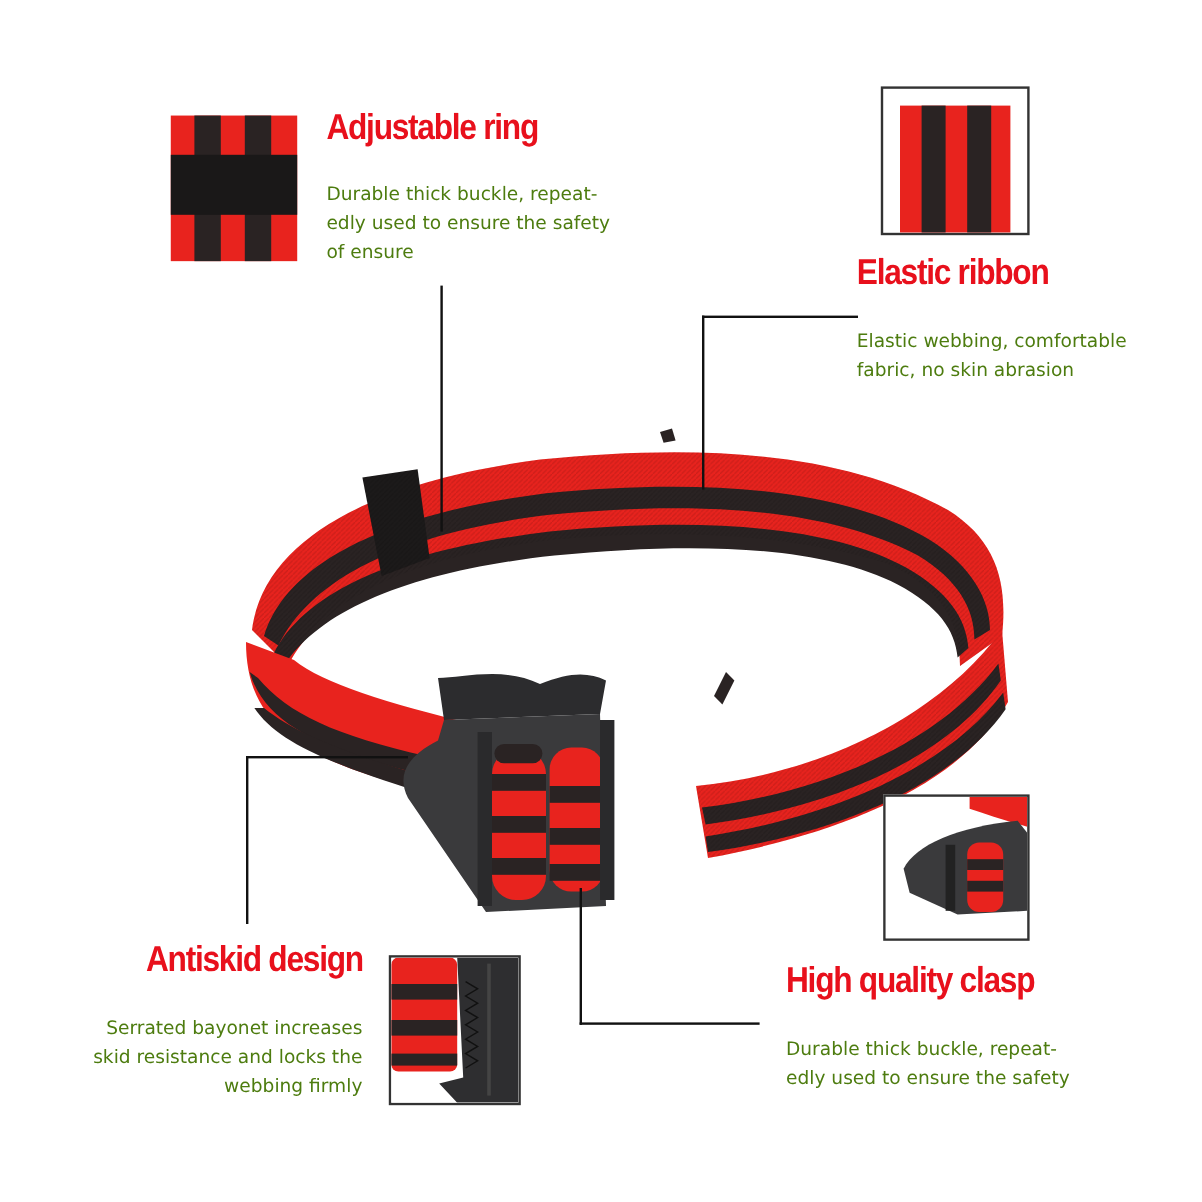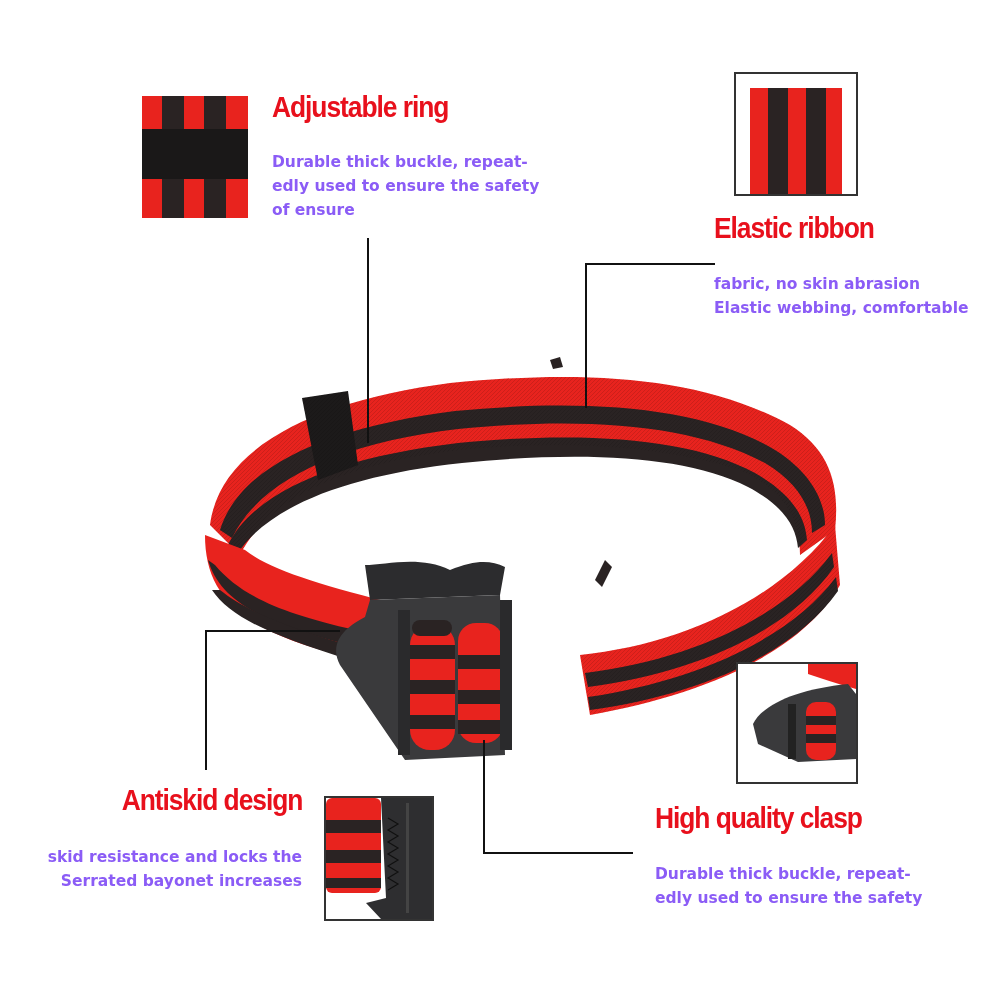--- a/index.html
+++ b/index.html
@@ -6,22 +6,22 @@
   body { width: 1002px; height: 1002px; position: relative; overflow: hidden; font-family: "DejaVu Sans", sans-serif; }
   .abs { position: absolute; }
   .title {
     position: absolute; color: #e8101c; font-family: "Liberation Sans", sans-serif;
     font-weight: bold; font-size: 30px; letter-spacing: -1.2px; transform: scaleX(0.88);
     white-space: nowrap; line-height: 1;
   }
   .title.left { transform-origin: left center; }
   .title.right { transform-origin: right center; text-align: right; }
   .desc {
-    position: absolute; color: #8b5cf6; font-family: "DejaVu Sans", sans-serif;
-    font-size: 15.5px; line-height: 24px; white-space: nowrap; font-weight: bold;
+    position: absolute; color: #4d7c0f; font-family: "DejaVu Sans", sans-serif;
+    font-size: 15.5px; line-height: 24px; white-space: nowrap;
   }
   .desc.right { text-align: right; }
   .line { position: absolute; background: #111; }
   .inset { position: absolute; overflow: hidden; }
   .inset.framed { border: 2px solid #333; background: #fff; box-sizing: border-box; }
   svg { display: block; }
 </style>
 </head>
 <body>
 
@@ -103,32 +103,33 @@
 
 <div class="inset framed" style="left:734px; top:72px; width:124px; height:124px;">
   <svg width="120" height="120" viewBox="0 0 120 120">
     <rect x="14" y="14" width="92" height="106" fill="#e8231e"></rect>
     <rect x="32" y="14" width="20" height="106" fill="#2a2323"></rect>
     <rect x="70" y="14" width="20" height="106" fill="#2a2323"></rect>
   </svg>
 </div>
 <div class="title left" style="left:714px; top:213px;">Elastic ribbon</div>
 <div class="desc" style="left:714px; top:272px;">
+  <div>Elastic webbing, comfortable</div>
   <div>fabric, no skin abrasion</div>
-  <div>Elastic webbing, comfortable</div>
 </div>
 <div class="line" style="left:585px; top:263px; width:130px; height:2px;"></div>
 <div class="line" style="left:585px; top:263px; width:2px; height:145px;"></div>
 
 <div class="line" style="left:205px; top:630px; width:135px; height:2px;"></div>
 <div class="line" style="left:205px; top:630px; width:2px; height:140px;"></div>
 <div class="title right" style="right:700px; top:785px;">Antiskid design</div>
 <div class="desc right" style="right:700px; top:845px;">
+  <div>Serrated bayonet increases</div>
   <div>skid resistance and locks the</div>
-  <div>Serrated bayonet increases</div>
+  <div>webbing firmly</div>
 </div>
 <div class="inset framed" style="left:324px; top:796px; width:110px; height:125px;">
   <svg width="106" height="121" viewBox="0 0 106 121">
     <rect width="106" height="121" fill="#ffffff"></rect>
     <rect x="0" y="0" width="55" height="95" rx="6" fill="#e8231e"></rect>
     <rect x="0" y="22" width="55" height="13" fill="#2a2323"></rect>
     <rect x="0" y="52" width="55" height="13" fill="#2a2323"></rect>
     <rect x="0" y="80" width="55" height="10" fill="#2a2323"></rect>
     <path d="M55 0 L 106 0 L 106 121 L 55 121 L 40 105 L 60 100 Z" fill="#2e2e30"></path>
     <g stroke="#111" stroke-width="1.2" fill="none">

